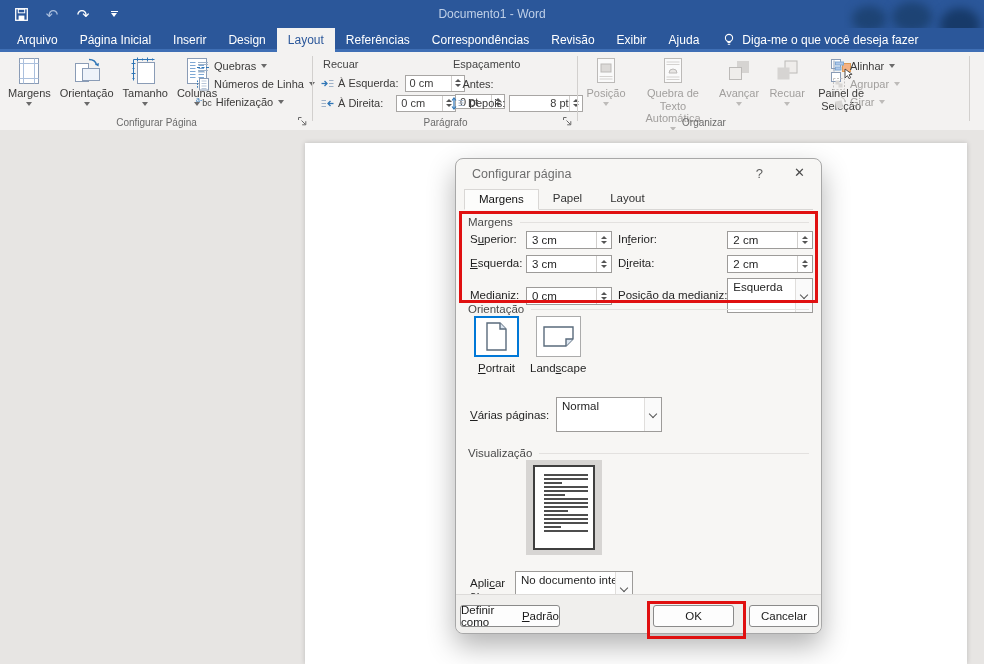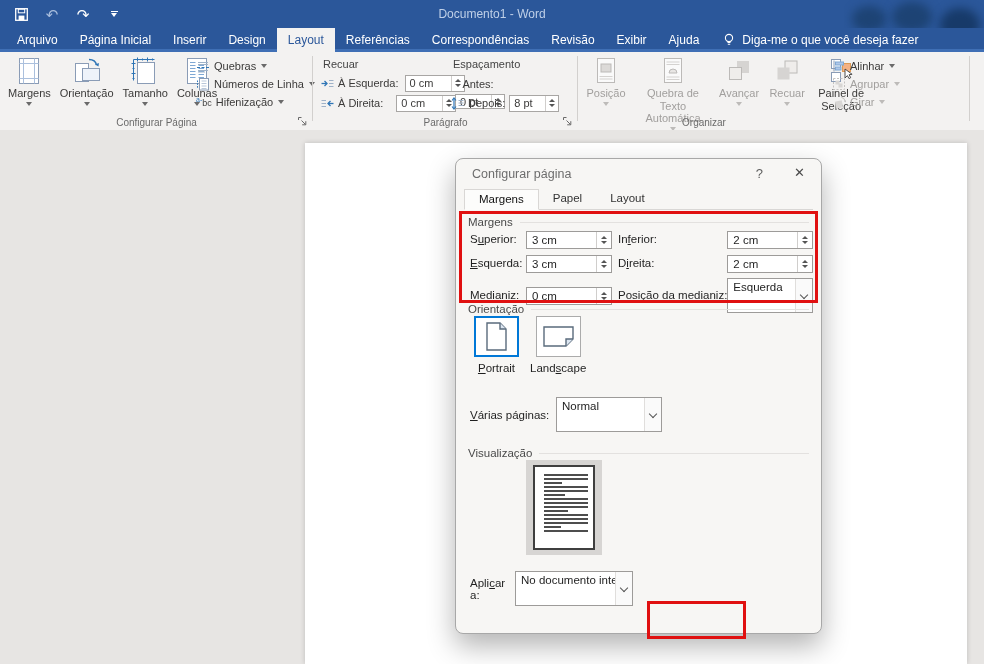--- a/index.html
+++ b/index.html
@@ -289,21 +289,21 @@
             </span>
         </span>
       </div>
       <div class="parrow" style="left:138px;top:42px;">
         <svg width="13" height="13" viewBox="0 0 13 13">
             <path d="M3 1.5 v10" stroke="#2e75b6" stroke-width="1.2"></path>
             <path d="M1 3.5 L3 1 L5 3.5 M1 9.5 L3 12 L5 9.5" fill="none" stroke="#2e75b6" stroke-width="1.1"></path>
             <path d="M7.5 3.5h5 M7.5 6h5 M7.5 8.5h5" stroke="#9fb2c8"></path>
           </svg>
         <span>Depois:</span>
-        <span class="rspin" style="width:50px;">
+        <span class="rspin" style="width:74px;padding-left:36px;">
           <span class="val">8 pt</span>
           <span class="spinbtns">
               <span class="sp-up"></span>
               <span class="sp-dn"></span>
             </span>
         </span>
       </div>
 
       <div class="glabel">Parágrafo</div>
       <span class="launcher">
@@ -539,17 +539,22 @@
           <span style="width:45px;">Apli<u>c</u>ar a:</span>
           <span class="ddrop" style="width:118px;">
             <span class="val">No documento inteiro</span>
             <span class="chevbox">
                 <span class="chev"></span>
               </span>
           </span>
         </div>
       </div>
 
+      <div class="footer">
+        <span class="btn" style="left:4px;width:100px;">Definir como <u>P</u>adrão</span>
+        <span class="btn" style="left:197px;width:81px;">OK</span>
+        <span class="btn" style="left:293px;width:70px;">Cancelar</span>
+      </div>
       <div class="redbox2"></div>
     </div>
   </div>
 
 </div>
 
 </body></html>

